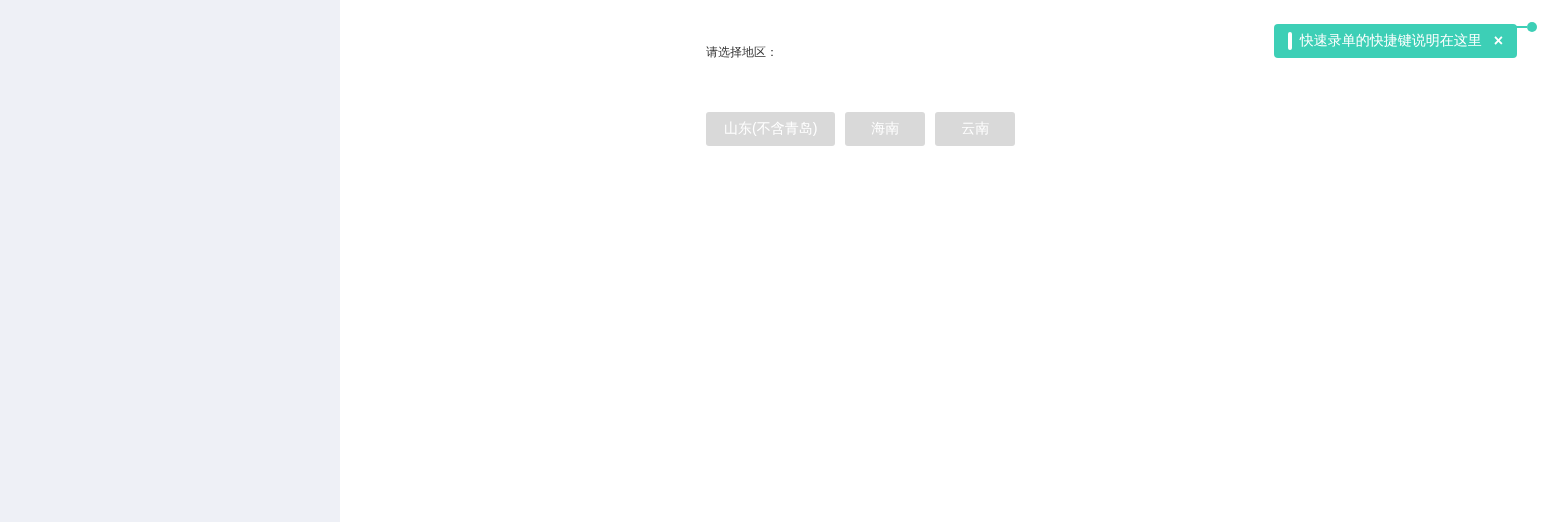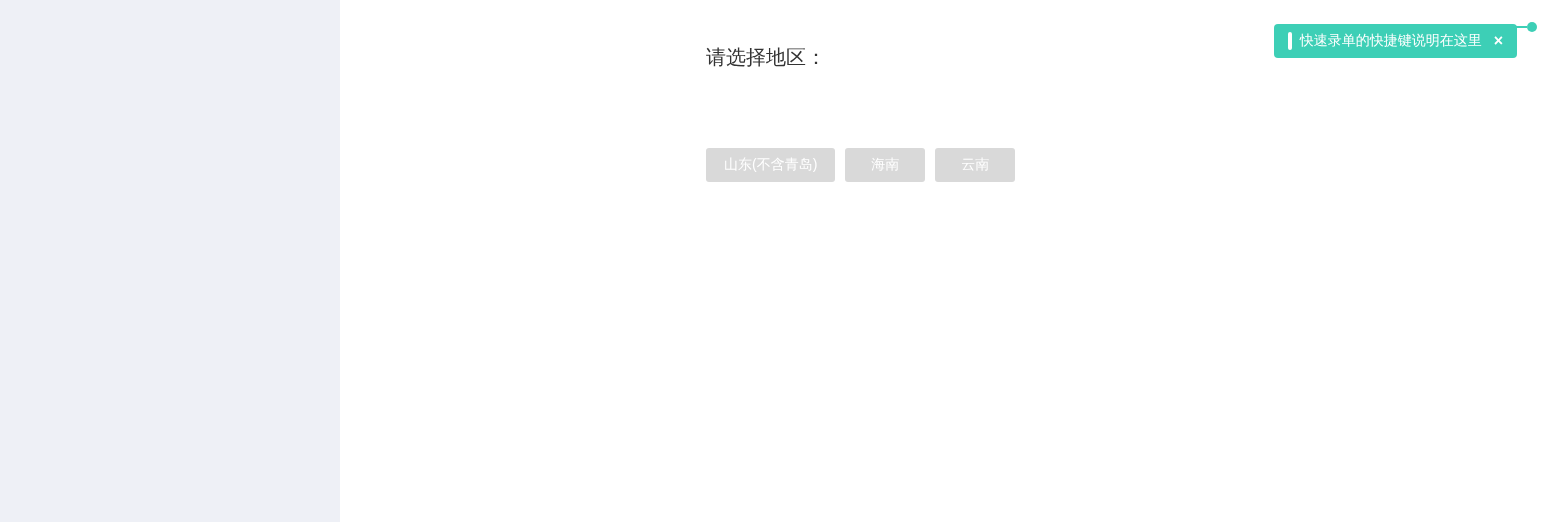--- a/index.html
+++ b/index.html
@@ -32,42 +32,41 @@
       top: 0;
       width: 1222px;
       height: 522px;
       background: #ffffff;
     }
 
     .page-label {
       position: absolute;
       top: 44px;
       left: 366px;
-      font-size: 20px;
+      font-size: 12px;
       color: #333;
       font-weight: 500;
     }
 
     .region-buttons-row1 {
       position: absolute;
       top: 70px;
       left: 366px;
       display: flex;
       gap: 10px;
       align-items: center;
     }
 
     .region-buttons-row2 {
       position: absolute;
       top: 112px;
       left: 366px;
       display: flex;
       gap: 10px;
       align-items: center;
-      margin-top: 36px;
     }
 
     .region-btn {
       background: #d9d9d9;
       color: #fff;
       border: none;
       border-radius: 3px;
       padding: 8px 18px;
       font-size: 14px;
       font-family: 'Microsoft YaHei', '微软雅黑', sans-serif;

